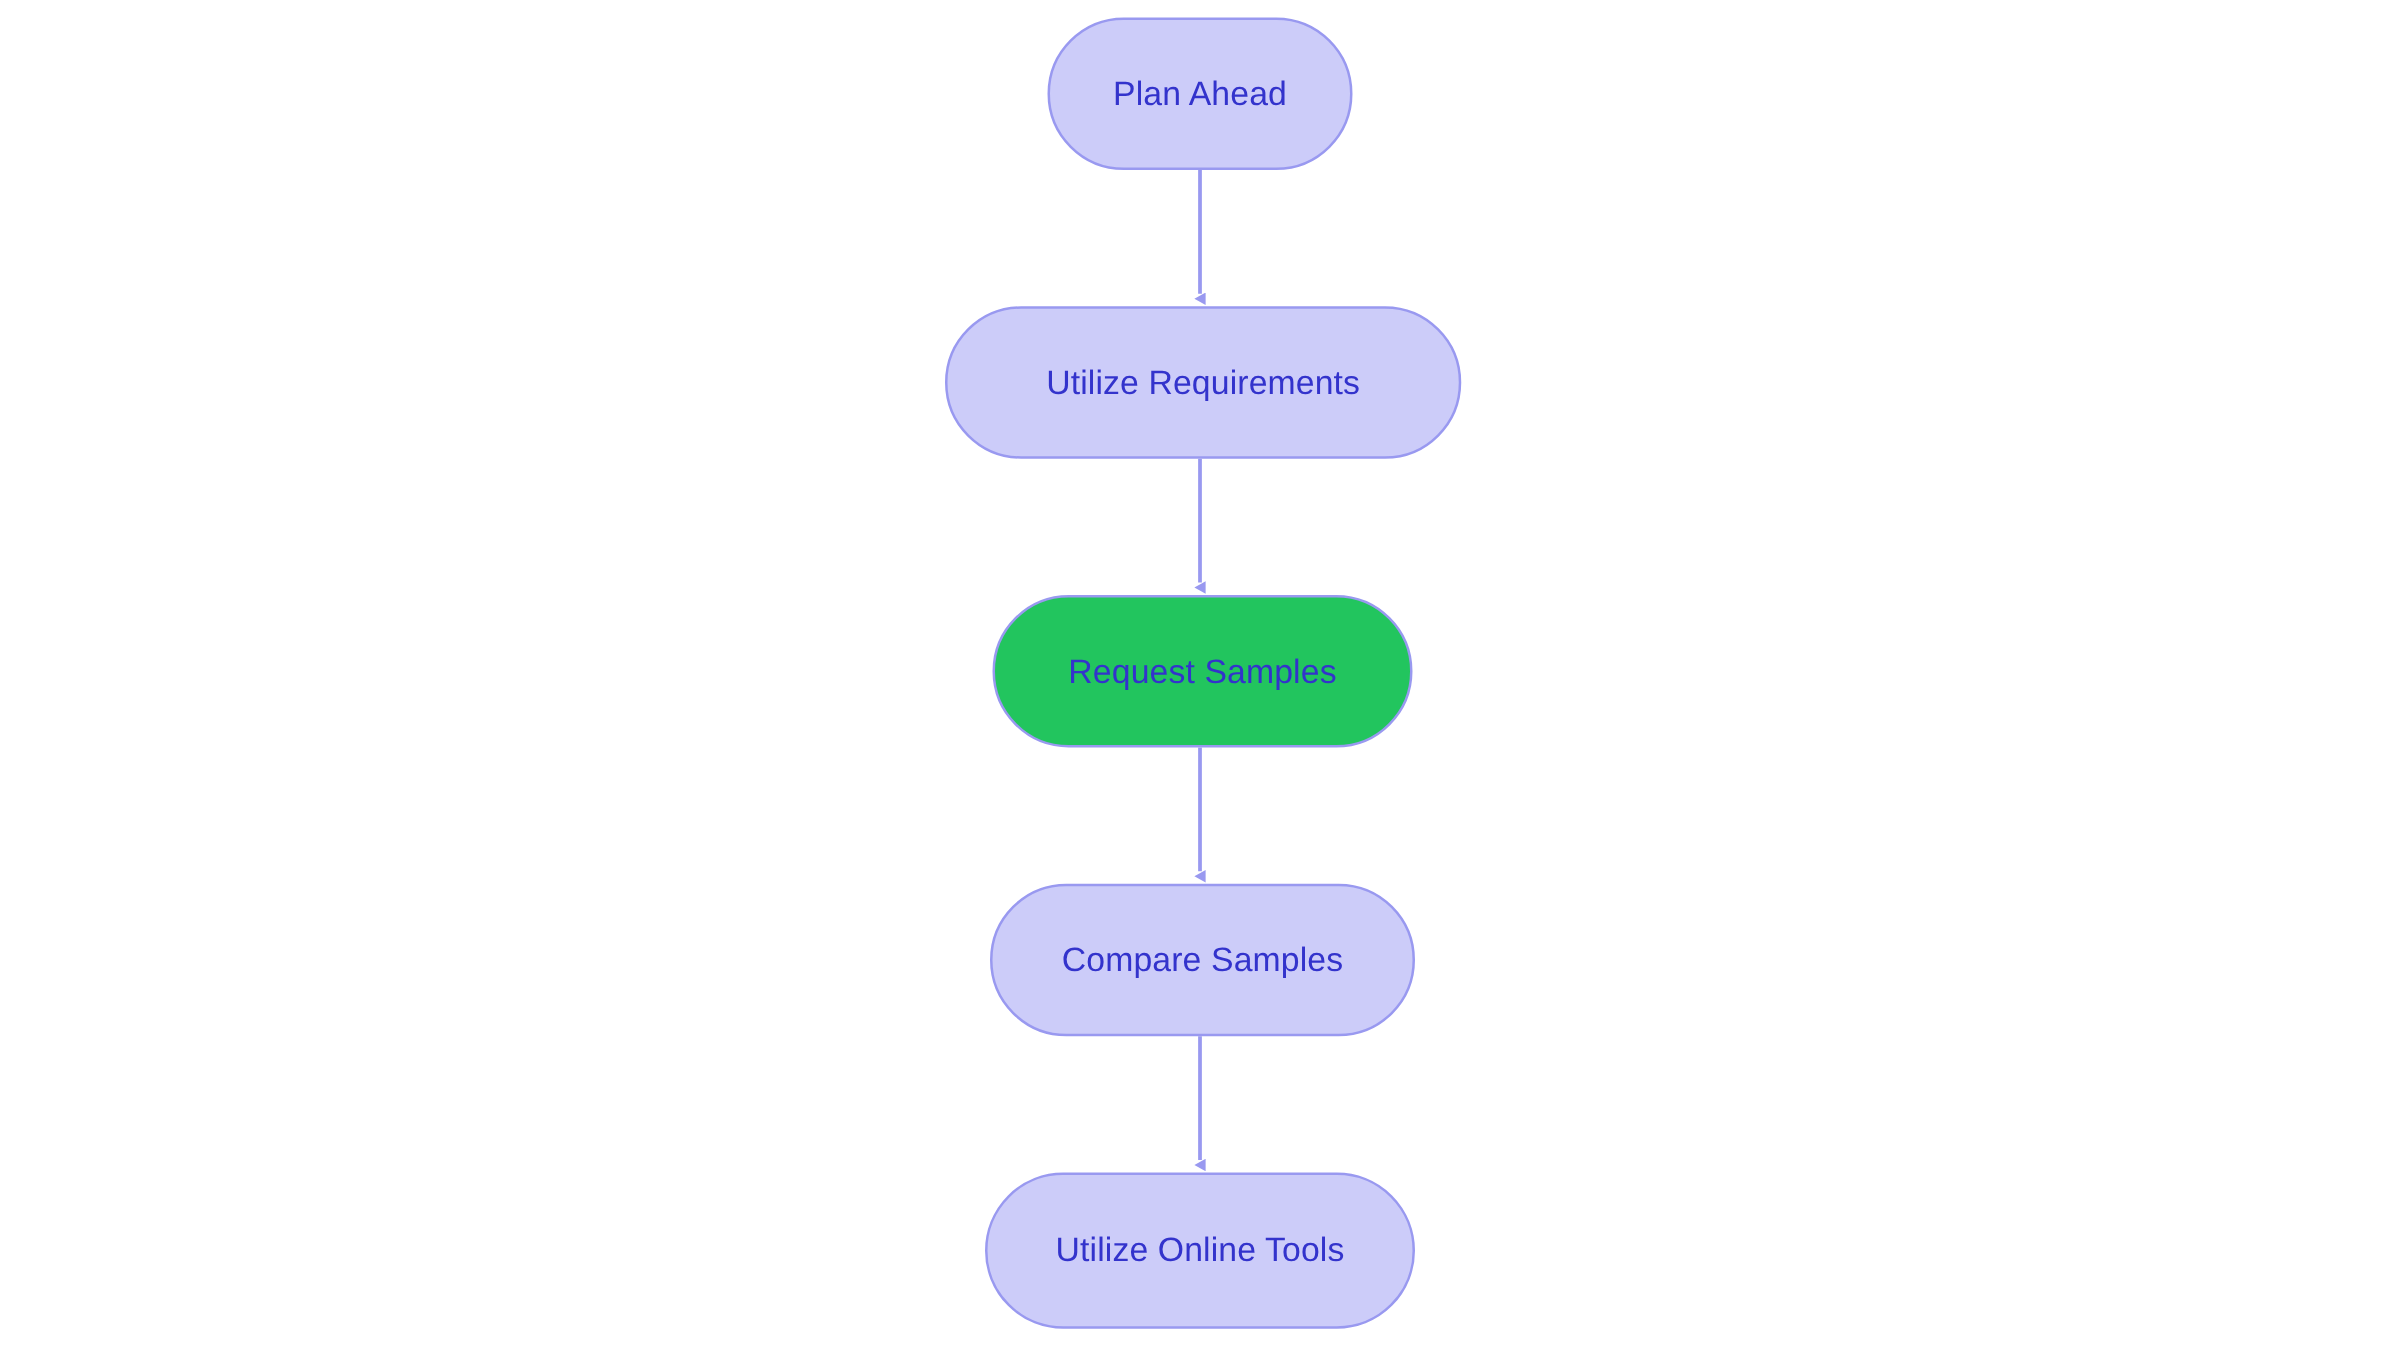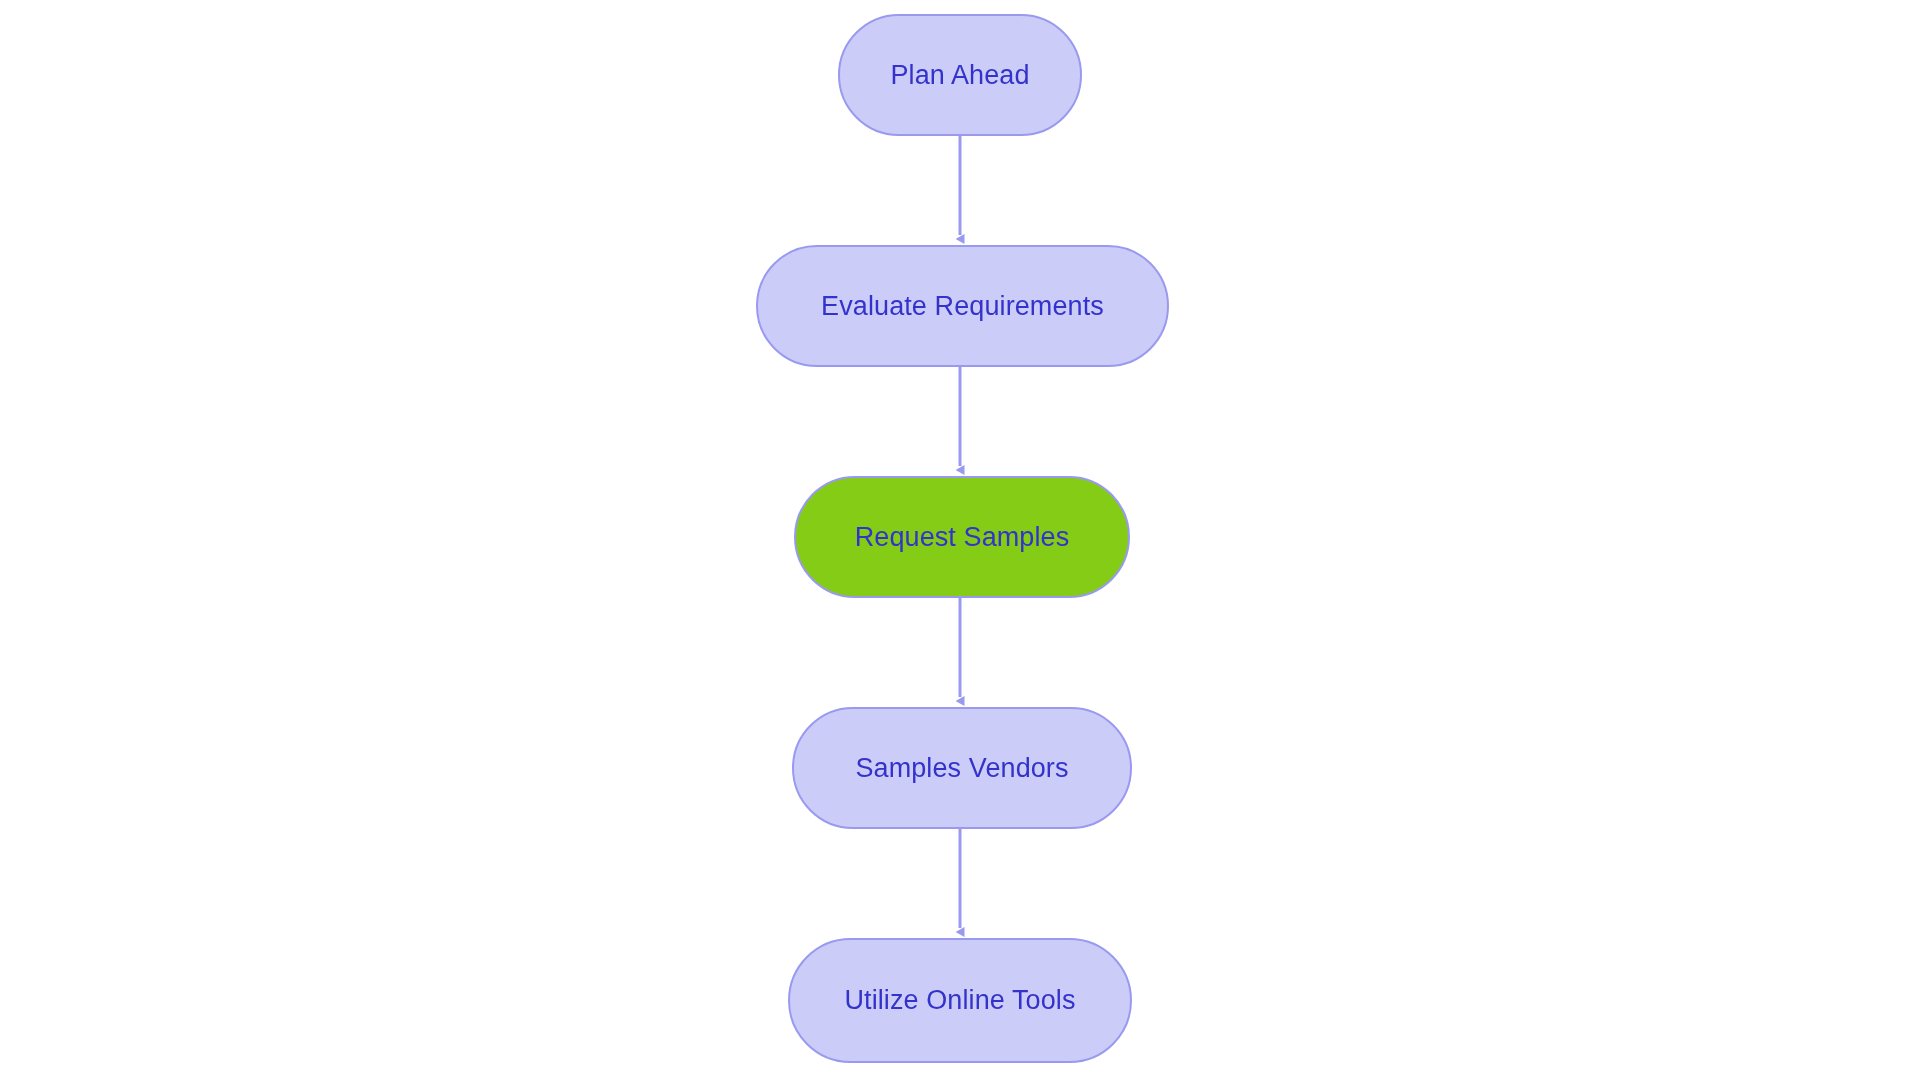--- a/index.html
+++ b/index.html
@@ -70,26 +70,26 @@
         <line x1="960" y1="598" x2="960" y2="697" stroke="#9999f0" stroke-width="3" marker-end="url(#arrowhead)"></line>
         <line x1="960" y1="829" x2="960" y2="928" stroke="#9999f0" stroke-width="3" marker-end="url(#arrowhead)"></line>
       </g>
   </svg>
 
   <div id="nodes-group">
       <div class="flow-node" style="left: 838px; top: 14px; width: 244px; height: 122px; background: rgb(204, 204, 249); border-color: rgb(153, 153, 240);">
         <span class="flow-node-label" style="color: rgb(51, 51, 204);">Plan Ahead</span>
       </div>
       <div class="flow-node" style="left: 756px; top: 245px; width: 413px; height: 122px; background: rgb(204, 204, 249); border-color: rgb(153, 153, 240);">
-        <span class="flow-node-label" style="color: rgb(51, 51, 204);">Evaluate Requirements</span>
+        <span class="flow-node-label" style="color: rgb(51, 51, 204);">Utilize Requirements</span>
       </div>
-      <div class="flow-node" style="left: 794px; top: 476px; width: 336px; height: 122px; background: #84cc16; border-color: rgb(153, 153, 240);">
+      <div class="flow-node" style="left: 794px; top: 476px; width: 336px; height: 122px; background: #22c55e; border-color: rgb(153, 153, 240);">
         <span class="flow-node-label" style="color: rgb(51, 51, 204);">Request Samples</span>
       </div>
       <div class="flow-node" style="left: 792px; top: 707px; width: 340px; height: 122px; background: rgb(204, 204, 249); border-color: rgb(153, 153, 240);">
-        <span class="flow-node-label" style="color: rgb(51, 51, 204);">Samples Vendors</span>
+        <span class="flow-node-label" style="color: rgb(51, 51, 204);">Compare Samples</span>
       </div>
       <div class="flow-node" style="left: 788px; top: 938px; width: 344px; height: 125px; background: rgb(204, 204, 249); border-color: rgb(153, 153, 240);">
         <span class="flow-node-label" style="color: rgb(51, 51, 204);">Utilize Online Tools</span>
       </div>
     </div>
 
 </div>
 
 </body></html>

